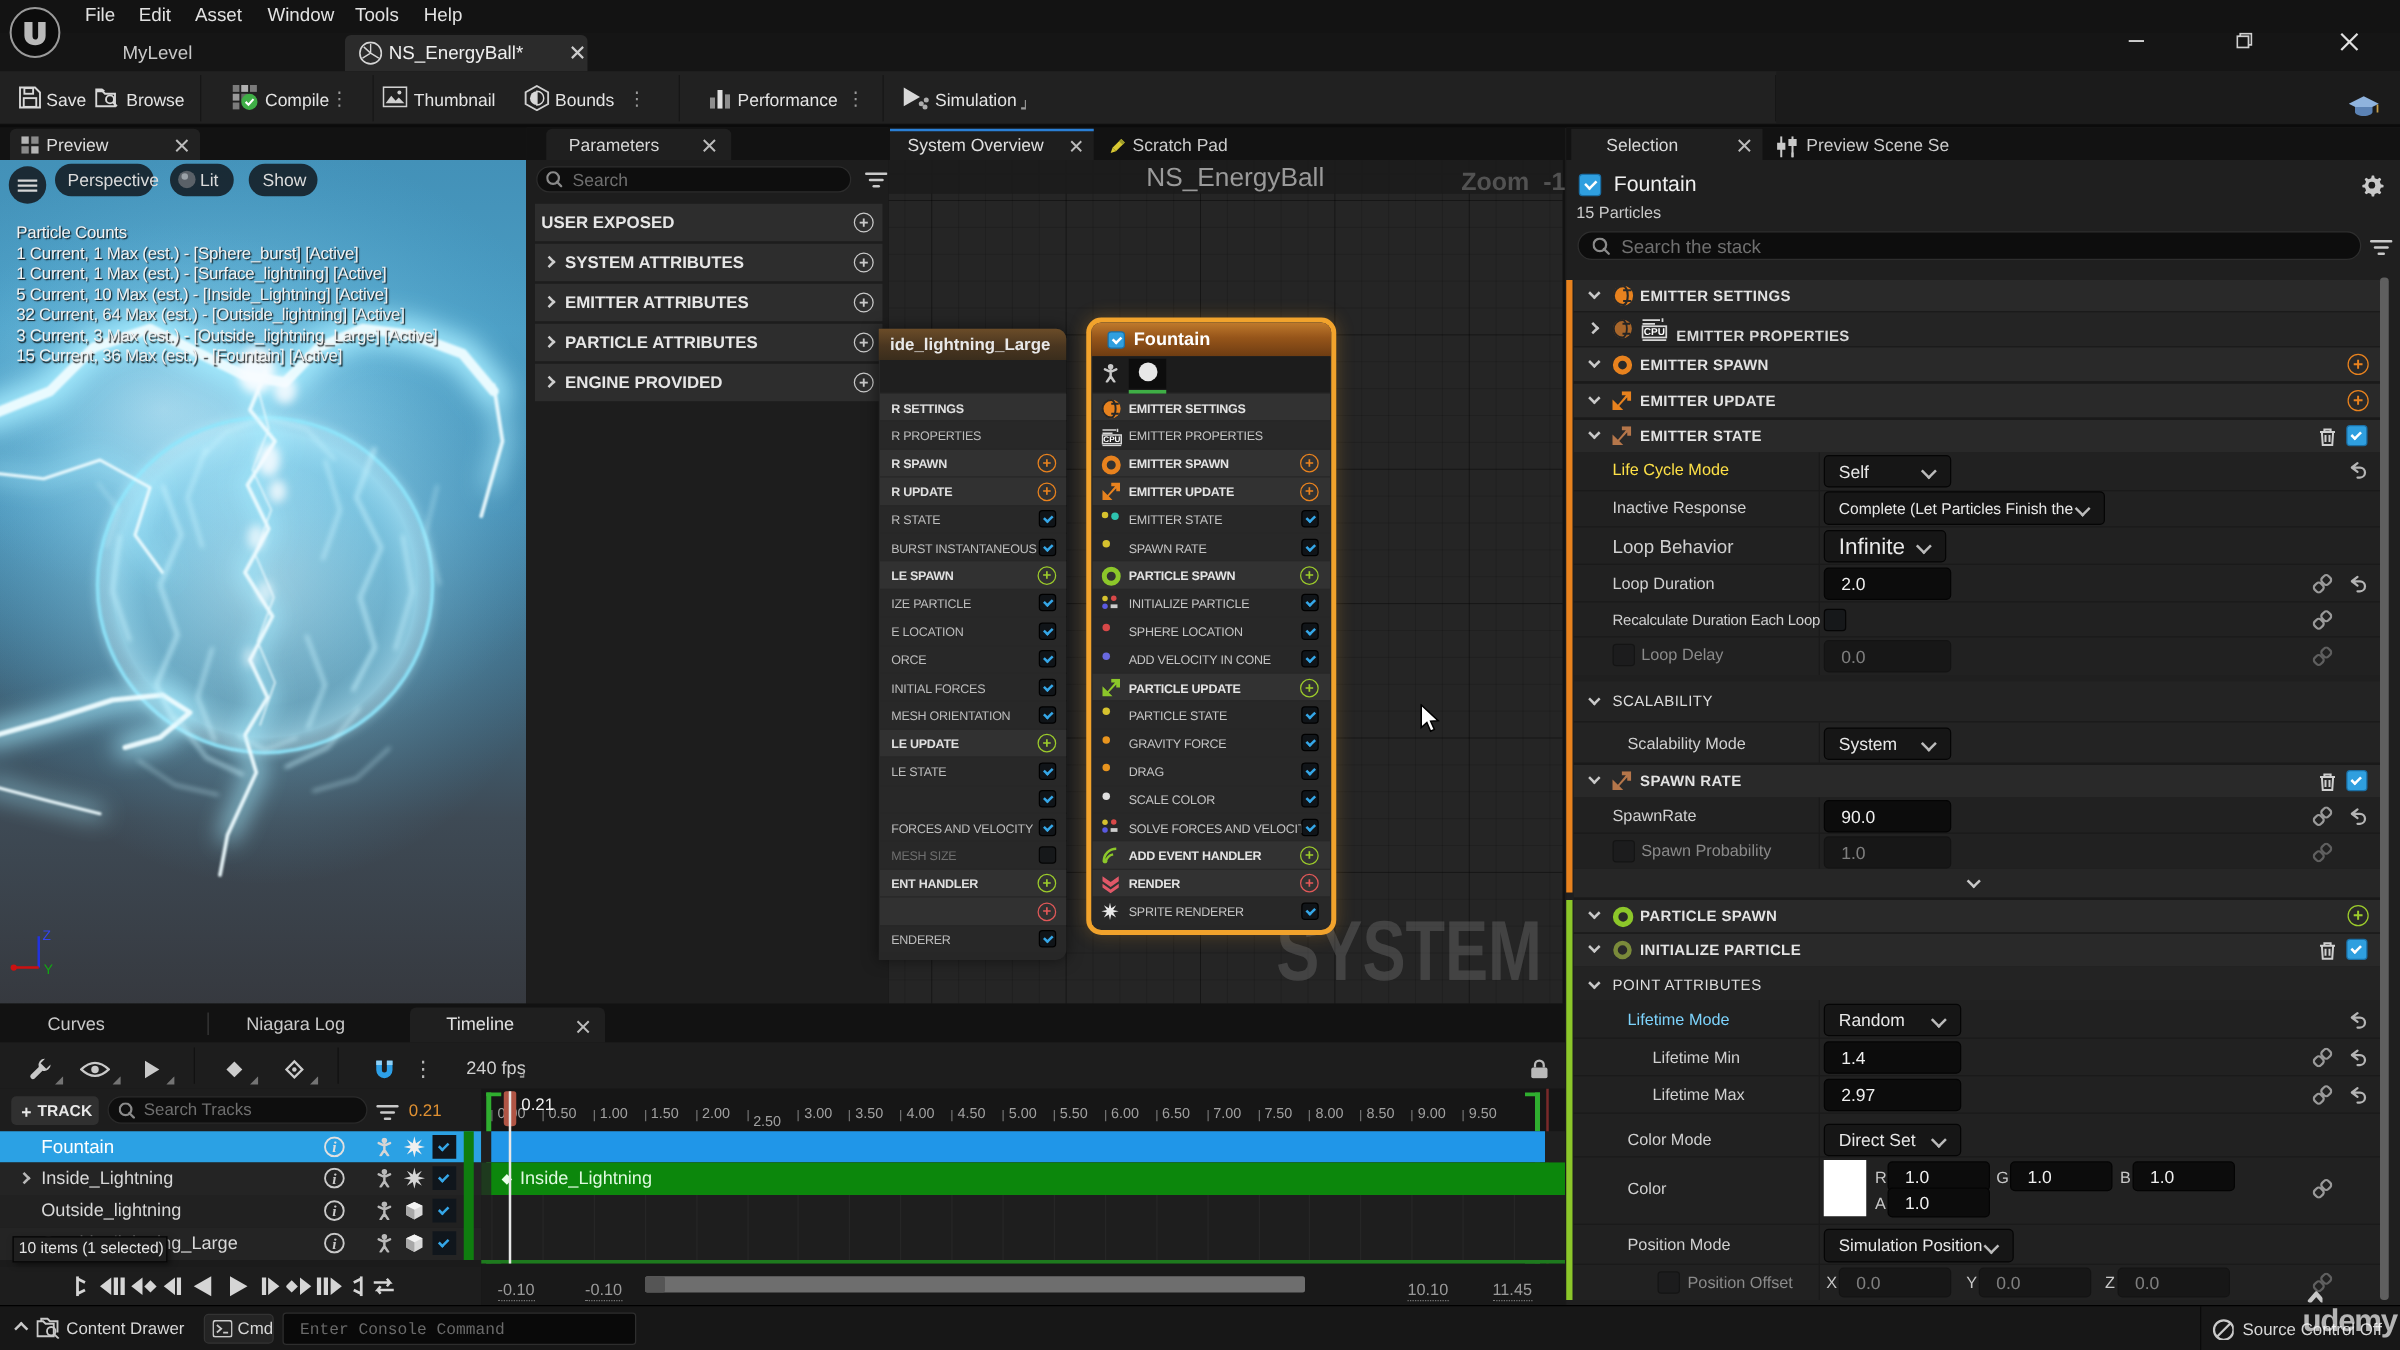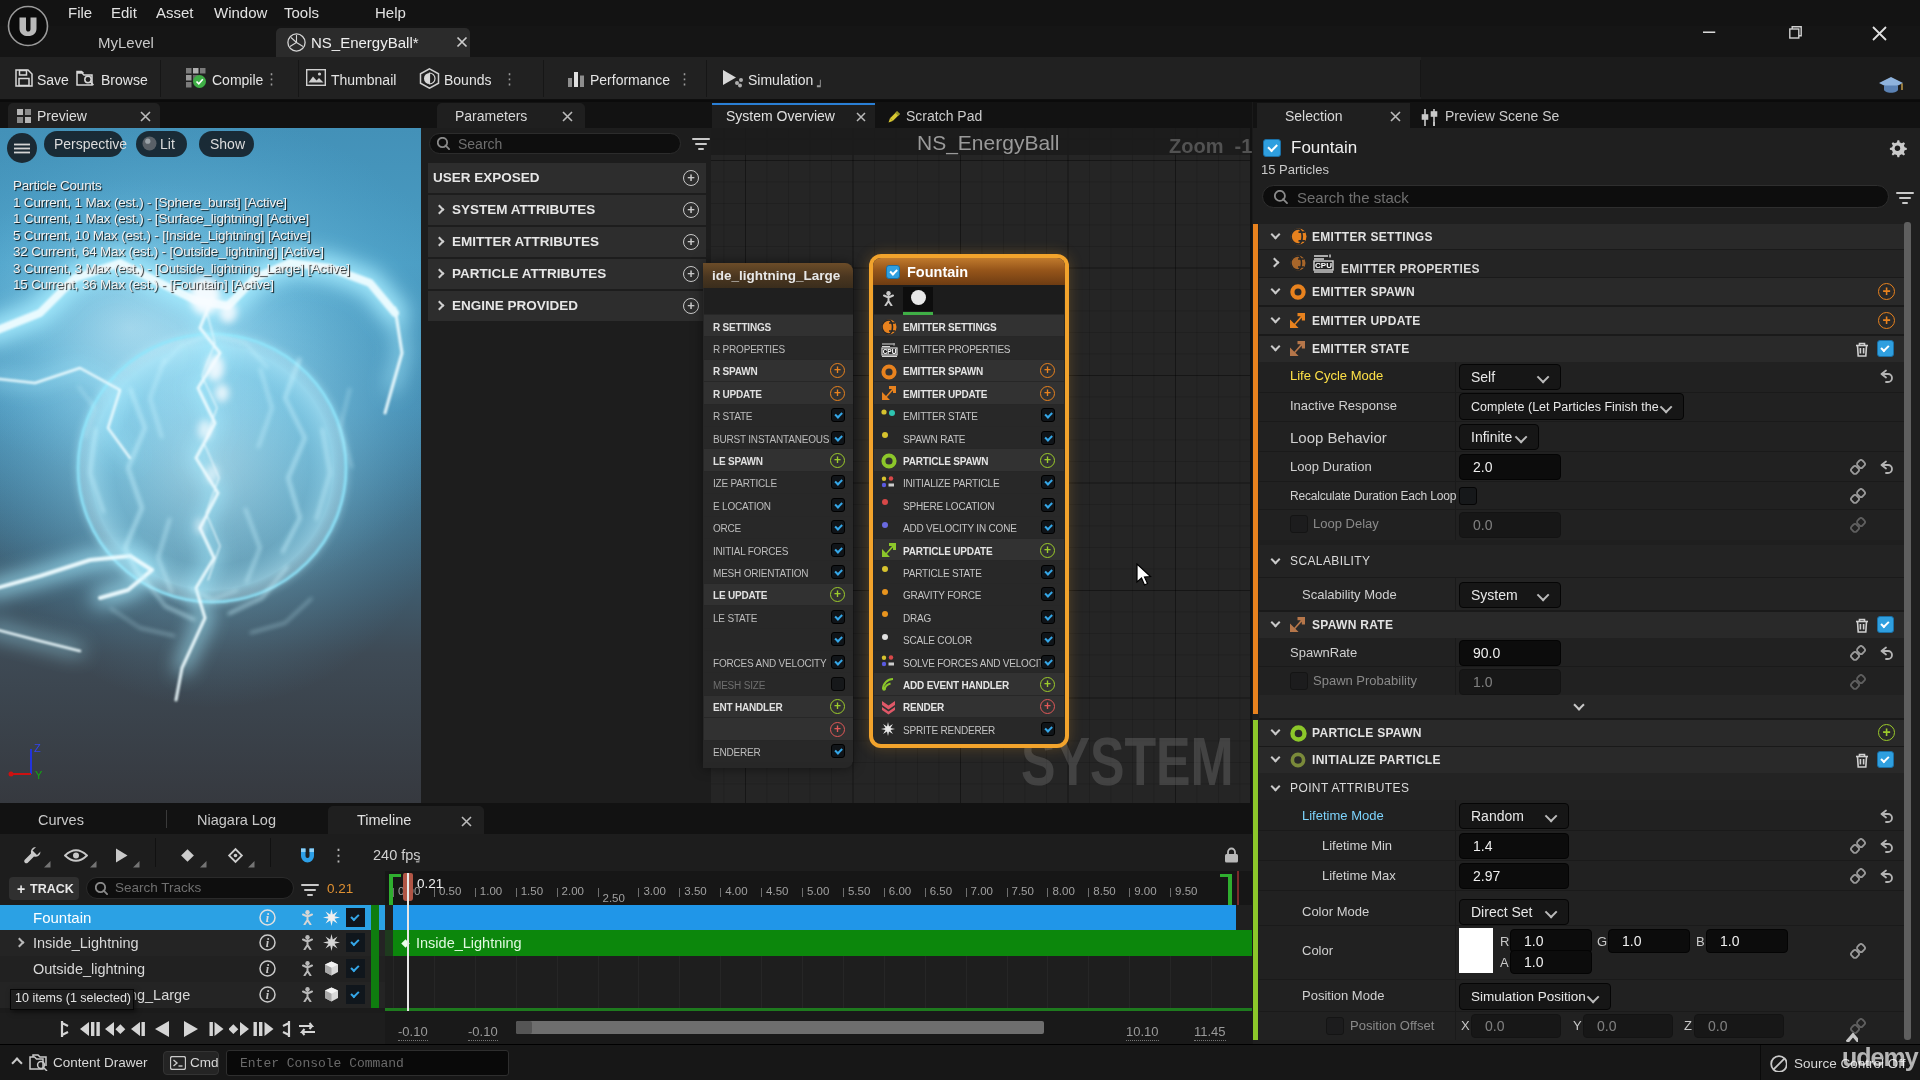--- a/index.html
+++ b/index.html
@@ -21,21 +21,21 @@
 <div class="a" style="left:0px;top:0px;width:1920px;height:26px;background:#131313;"></div>
 <svg class="ic" style="left:7px;top:5px;" width="42" height="42" viewBox="0 0 42 42">
     <circle cx="21" cy="21" r="19.5" fill="#0c0c0c" stroke="#9a9a9a" stroke-width="1.6"></circle>
     <path d="M12.5,12.5 h6.5 v11.5 c0,1.6 1,2.6 2.2,2.6 c1.3,0 2.3,-1 2.3,-2.7 V12.5 h6 v11 c0,4.6 -3.4,7.6 -8.3,7.6 c-5,0 -8.7,-3 -8.7,-7.7 z" fill="#b9b9b9"></path>
   </svg>
 <div class="t" style="left:68px;top:4px;font-size:15px;color:#e2e2e2;">File</div>
 <div class="t" style="left:111px;top:4px;font-size:15px;color:#e2e2e2;">Edit</div>
 <div class="t" style="left:156px;top:4px;font-size:15px;color:#e2e2e2;">Asset</div>
 <div class="t" style="left:214px;top:4px;font-size:15px;color:#e2e2e2;">Window</div>
 <div class="t" style="left:284px;top:4px;font-size:15px;color:#e2e2e2;">Tools</div>
-<div class="t" style="left:339px;top:4px;font-size:15px;color:#e2e2e2;margin-left:36px;">Help</div>
+<div class="t" style="left:339px;top:4px;font-size:15px;color:#e2e2e2;">Help</div>
 <div class="t" style="left:1703px;top:18px;font-size:22px;color:#d8d8d8;">–</div>
 <svg class="ic" style="left:1789px;top:26px;" width="13" height="13" viewBox="0 0 13 13">
     <rect x="0.8" y="3" width="9" height="9" fill="none" stroke="#d0d0d0" stroke-width="1.4"></rect>
     <path d="M3.2,3 V0.8 H12.2 V9.8 H10" fill="none" stroke="#d0d0d0" stroke-width="1.4"></path>
   </svg>
 <svg class="ic" style="left:1872px;top:26px;" width="15" height="15" viewBox="0 0 15 15">
     <path d="M1,1 L14,14 M14,1 L1,14" stroke="#e0e0e0" stroke-width="1.8"></path>
   </svg>
 <div class="t" style="left:98px;top:34px;font-size:15px;color:#c8c8c8;">MyLevel</div>
 <div class="a" style="left:276px;top:28px;width:194px;height:29px;background:#2b2b2b;border-radius:5px 5px 0 0"></div>
@@ -623,21 +623,21 @@
 <div class="a" style="left:1259px;top:509px;width:645px;height:1px;background:#1a1a1a;"></div>
 <div class="a" style="left:1455px;top:362px;width:1px;height:178px;background:#1a1a1a;"></div>
 <div class="t" style="left:1290px;top:368px;font-size:13px;color:#fde047;">Life Cycle Mode</div>
 <div class="dd" style="left:1459px;top:364px;width:102px;height:26px;line-height:24px;font-size:14px">Self</div>
 <svg class="ic" style="left:1878px;top:368px;" width="16" height="16" viewBox="0 0 16 16">
     <path d="M3.5,6 L8,2.5 M3.5,6 L8,9.5 M3.5,6 H10 a4,4 0 0 1 4,4 a4,4 0 0 1 -4,4 H8" stroke="#b5b5b5" stroke-width="1.8" fill="none" stroke-linecap="round" stroke-linejoin="round"></path>
   </svg>
 <div class="t" style="left:1290px;top:398px;font-size:13px;color:#d0d0d0;">Inactive Response</div>
 <div class="dd" style="left:1459px;top:393px;width:225px;height:27px;line-height:25px;font-size:14px"><span style="font-size:12.5px">Complete (Let Particles Finish the</span></div>
 <div class="t" style="left:1290px;top:429px;font-size:15px;color:#d0d0d0;">Loop Behavior</div>
-<div class="dd" style="left:1459px;top:424px;width:80px;height:26px;line-height:24px;font-size:14px">Infinite</div>
+<div class="dd" style="left:1459px;top:424px;width:98px;height:26px;line-height:24px;font-size:18px">Infinite</div>
 <div class="t" style="left:1290px;top:459px;font-size:13px;color:#d0d0d0;">Loop Duration</div>
 <div class="inp" style="left:1459px;top:454px;width:102px;height:26px;line-height:24px;font-size:14px">2.0</div>
 <svg class="ic" style="left:1850px;top:459px;" width="16" height="16" viewBox="0 0 16 16">
     <g stroke="#9a9a9a" stroke-width="1.8" fill="none" stroke-linecap="round">
       <rect x="1.5" y="7.5" width="7" height="7" rx="2.4" transform="rotate(-45 5 11)"></rect>
       <rect x="7.5" y="1.5" width="7" height="7" rx="2.4" transform="rotate(-45 11 5)"></rect>
     </g>
   </svg>
 <svg class="ic" style="left:1878px;top:459px;" width="16" height="16" viewBox="0 0 16 16">
     <path d="M3.5,6 L8,2.5 M3.5,6 L8,9.5 M3.5,6 H10 a4,4 0 0 1 4,4 a4,4 0 0 1 -4,4 H8" stroke="#b5b5b5" stroke-width="1.8" fill="none" stroke-linecap="round" stroke-linejoin="round"></path>

